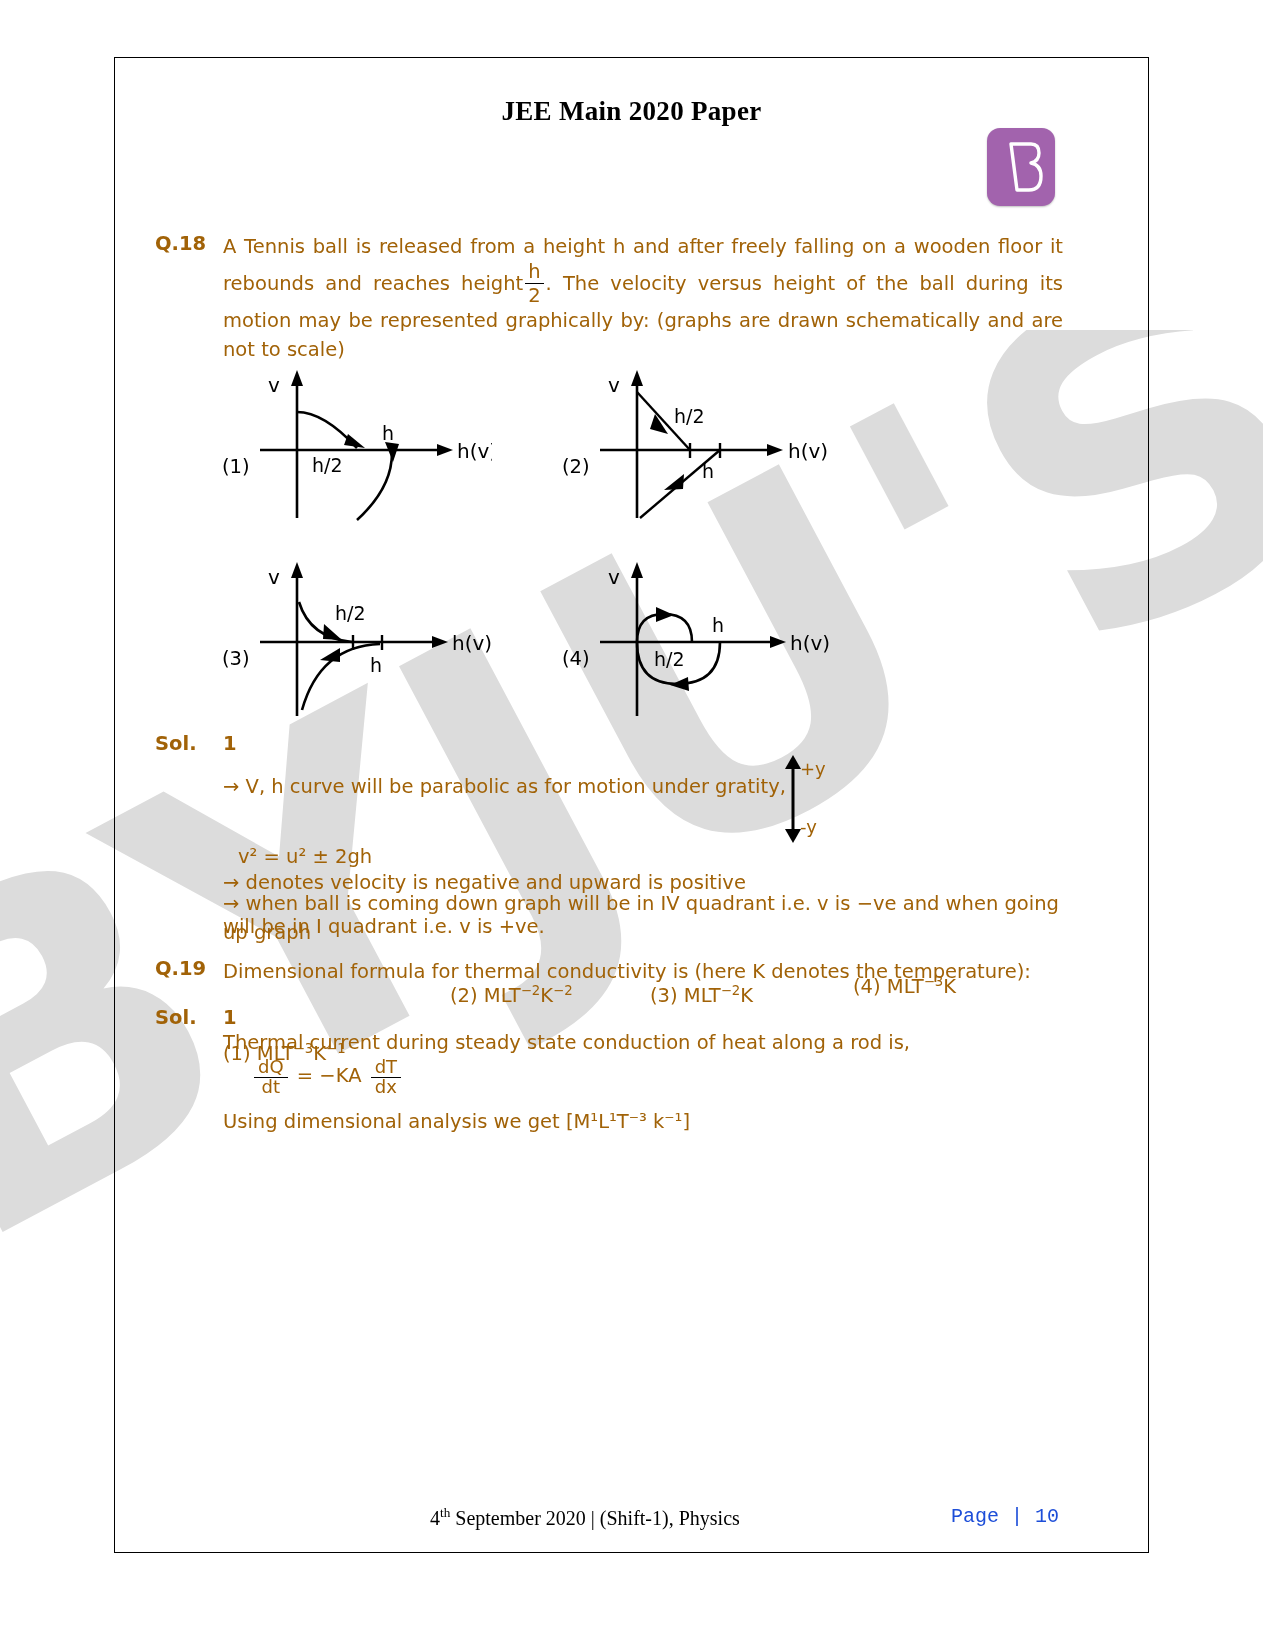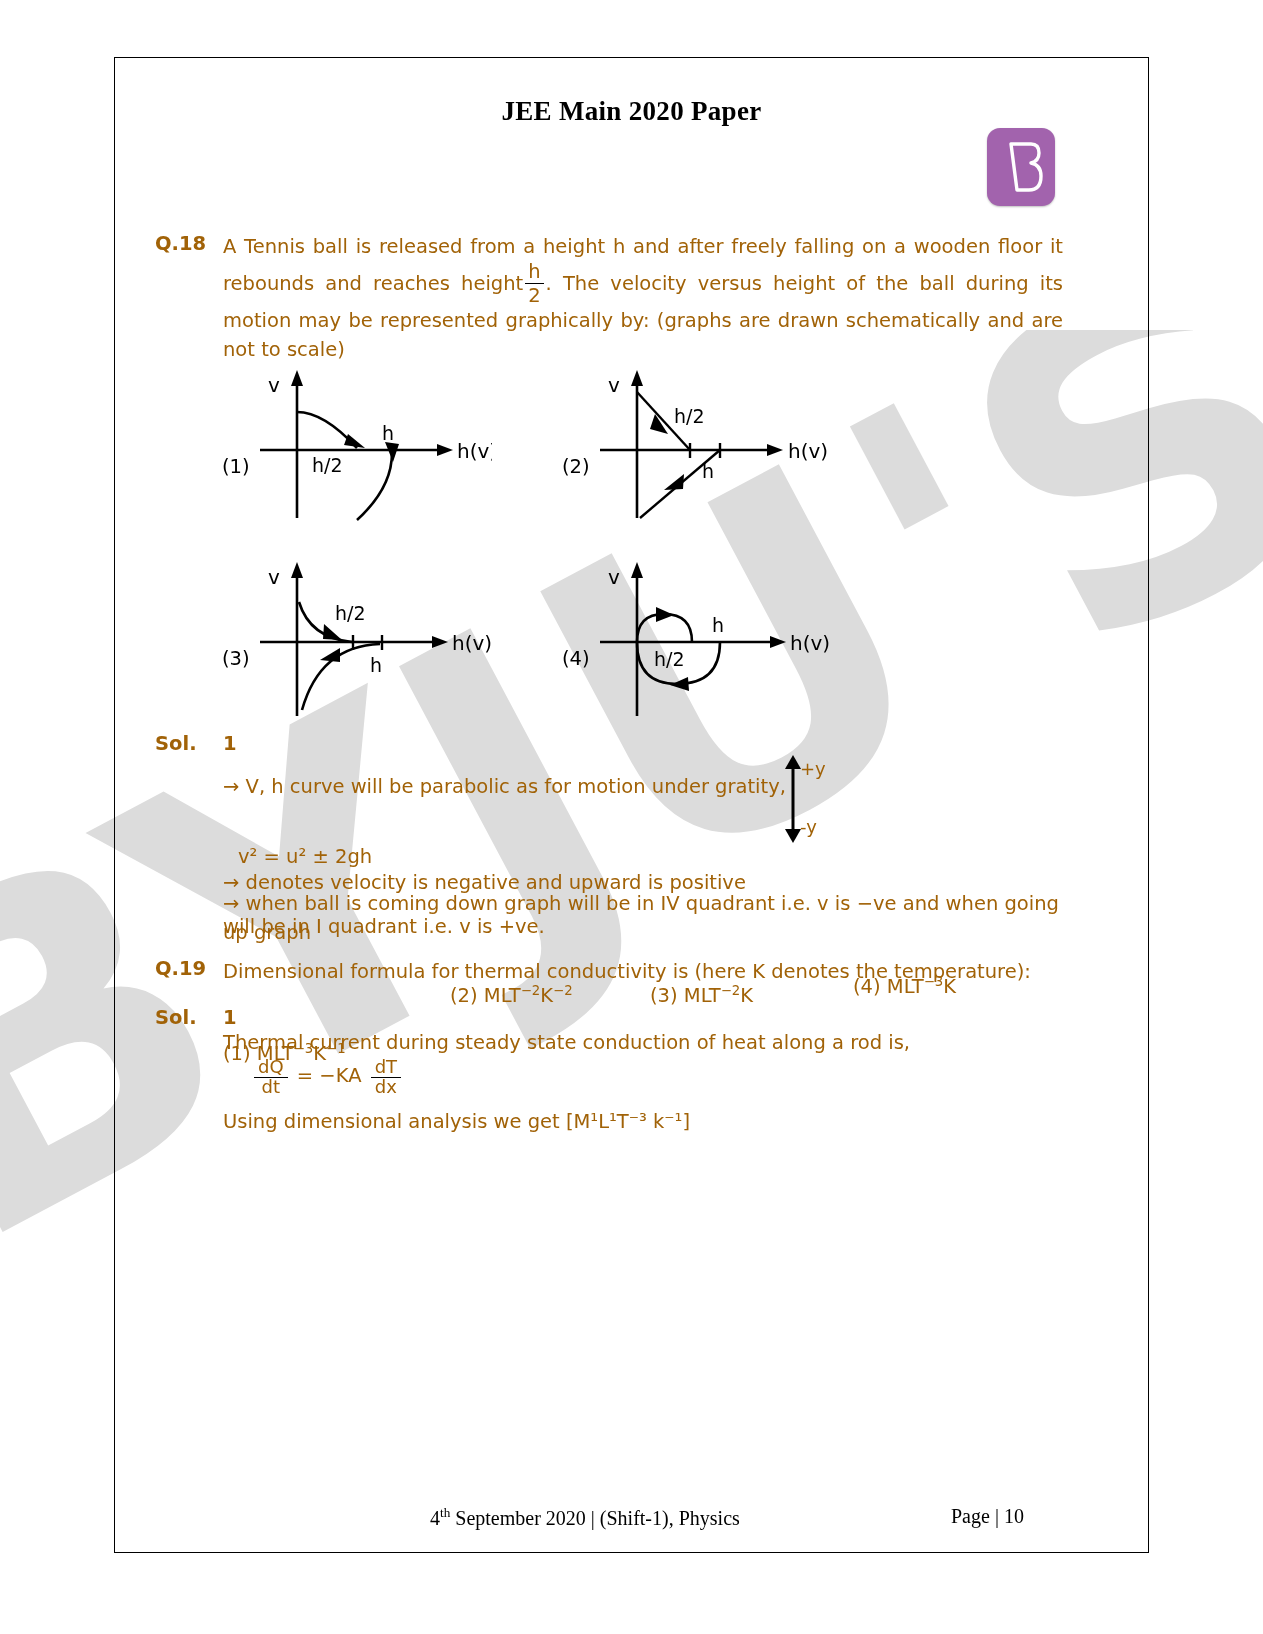--- a/index.html
+++ b/index.html
@@ -125,23 +125,23 @@
     top: 1505px;
     font-family: "Liberation Serif", serif;
     font-size: 20px;
     color: #000;
     z-index: 3;
   }
   #footer-right {
     position: absolute;
     left: 951px;
     top: 1505px;
-    font-family: Liberation Serif, serif;
+    font-family: Liberation Mono, monospace;
     font-size: 20px;
-    color: #000000;
+    color: #1d4ed8;
     z-index: 3;
   }
   #footer-left sup { font-size: 0.66em; margin-top: 20px; }
 </style>
 </head>
 <body>
 
 <svg id="watermark" viewBox="0 0 1263 1000">
   <g transform="rotate(-28 631 500)">
     <text x="631" y="560" text-anchor="middle" font-family="DejaVu Sans, sans-serif" font-size="430" font-weight="bold" fill="#dcdcdc">BYJU'S</text>

